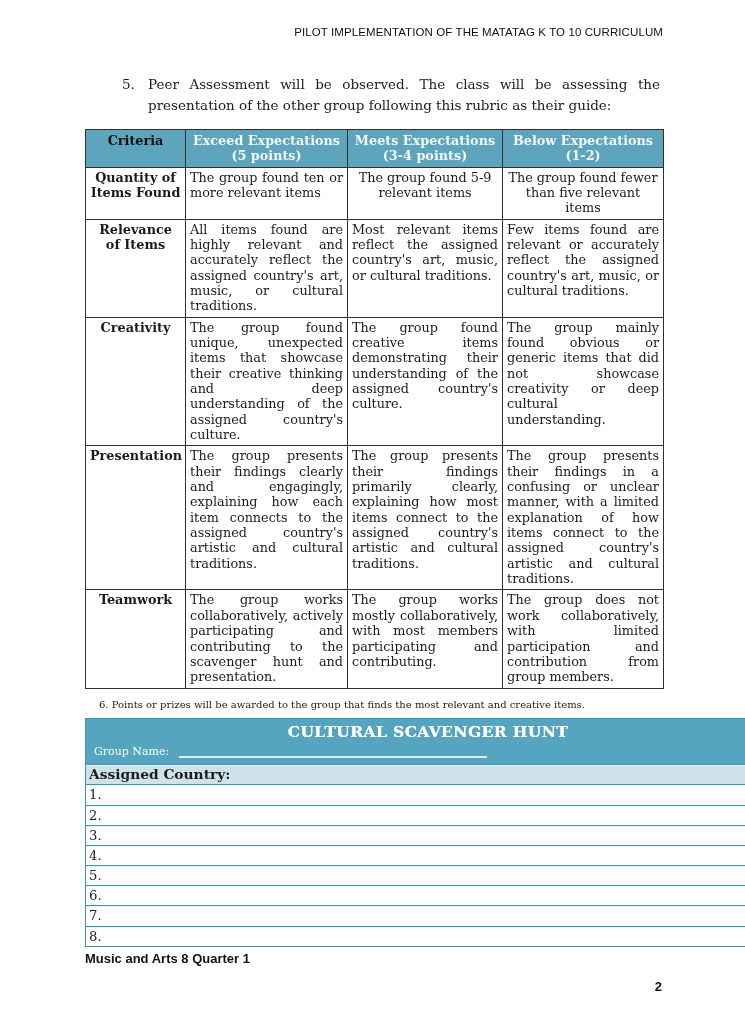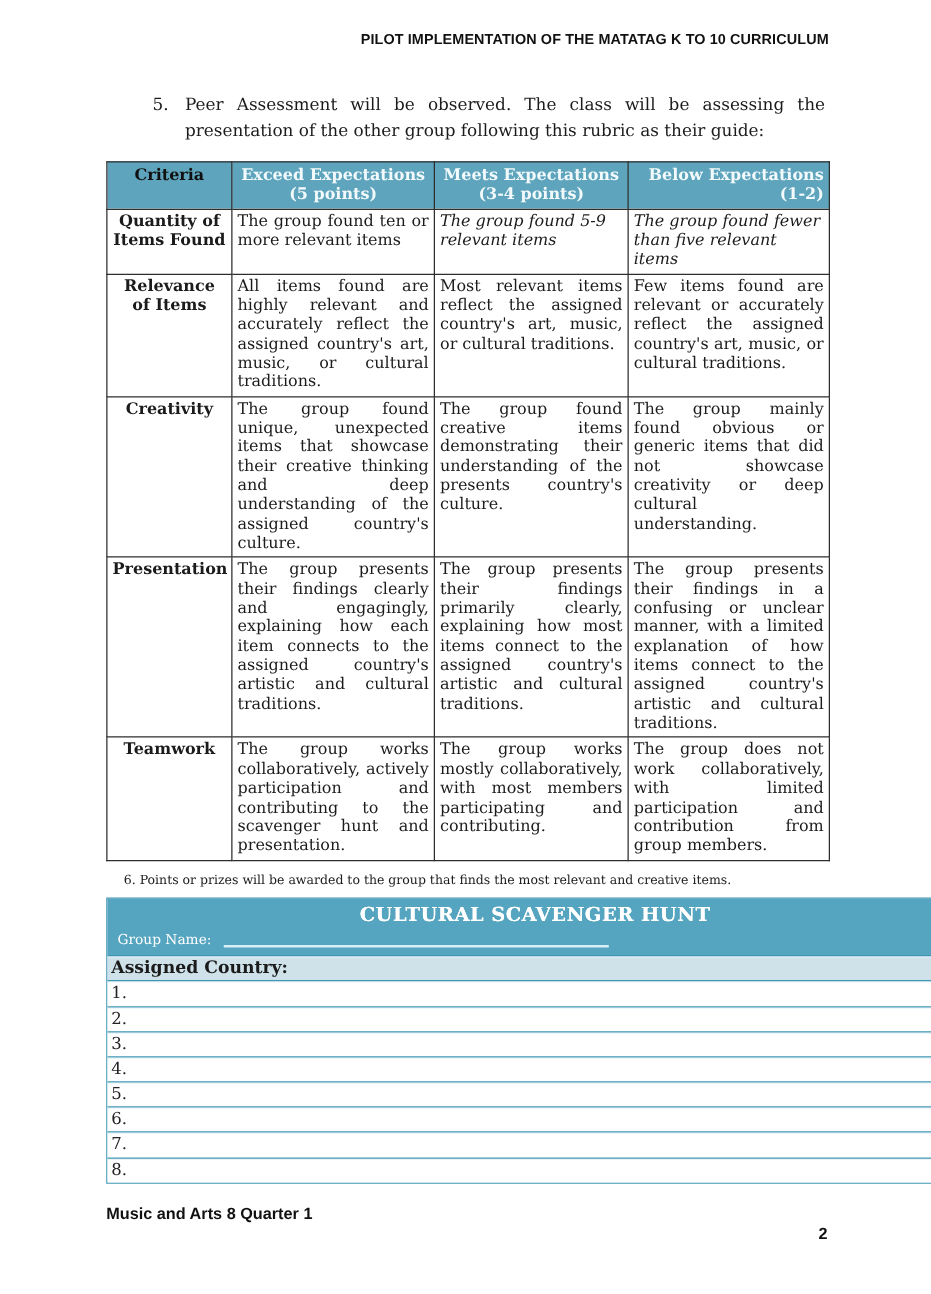--- a/index.html
+++ b/index.html
@@ -1,51 +1,51 @@
 <!DOCTYPE html>
 <html><head>
 <meta charset="utf-8">
 <style>
   * { margin:0; padding:0; box-sizing:border-box; }
   html,body { background:#ffffff; }
   body { width:745px; height:1035px; position:relative; font-family:"DejaVu Serif","Liberation Serif",serif; color:#1b1b1b; }
   .page { position:absolute; inset:0; background:#ffffff; overflow:hidden; }
   .content { position:absolute; left:85px; top:26px; width:578px; }
 
-  .doc-header { font-family:"Liberation Sans",sans-serif; font-weight:bold; font-size:11.5px; text-align:right; color:#111; letter-spacing:0.1px; }
+  .doc-header { font-family:"Liberation Sans",sans-serif; font-weight:normal; font-size:11.5px; text-align:right; color:#111; letter-spacing:0.1px; }
 
   .para5 { margin-top:36px; margin-left:37px; width:538px; display:flex; font-size:13.5px; line-height:1.55; }
   .para5 .num { flex:0 0 26px; }
   .para5 .ptext { flex:1; text-align:justify; }
 
   table.rubric { margin-top:13px; width:578px; border-collapse:collapse; table-layout:fixed;padding-left:33px; }
   table.rubric th, table.rubric td { border:1px solid #2e2e2e; vertical-align:top; padding:2px 4px 3px 4px; font-size:12.8px; line-height:1.2; }
   table.rubric col.c1 { width:100px; } table.rubric col.c2 { width:162px; }
   table.rubric col.c3 { width:155px; } table.rubric col.c4 { width:161px; }
   table.rubric thead th { background:#5da4bc; color:#f3fafc; font-weight:bold; text-align:center; padding:3px 4px; }
   table.rubric thead th.crit-h { color:#101010; font-weight:bold; }
-  table.rubric thead th.leftal { text-align:right;margin-left:13px; }
+  table.rubric thead th.leftal { text-align:center;margin-left:13px; }
   table.rubric tbody th { font-weight:bold; text-align:center; background:#fff; }
   table.rubric tbody td { text-align:justify; background:#fff; }
-  table.rubric tbody td.center { text-align:left;font-style:italic; }
+  table.rubric tbody td.center { text-align:center; }
 
   .para6 { margin-top:8px; width:578px; font-size:10px; line-height:1.5; text-align:justify; }
   .para6 .num { margin-left:14px; }
 
   .hunt { margin-top:6px; width:686px; border:1px solid #3f96b4; }
   .hunt-banner { background:#55a5c0; color:#ffffff; padding:3px 8px 6px 8px; }
   .hunt-title { text-align:center; font-weight:bold; font-size:15.5px; letter-spacing:0.4px; text-shadow:0 0 0.5px #fff; }
   .hunt-group { margin-top:3px; font-weight:normal; font-size:11px; display:flex; align-items:flex-end; }
   .hunt-underline { display:inline-block; width:308px; margin-left:10px; border-bottom:2px solid #dceef5; height:14px; }
   .hunt-row { border-top:1px solid #3f96b4; font-size:13.2px; line-height:1.3; padding:1px 3px; background:#ffffff; box-shadow:inset 0 1px 0 #eaf3f7; }
   .hunt-row.tinted { background:#cfe2ea; }
   .hunt-row.boldrow { font-weight:bold; font-size:13.8px; }
   .hunt-row.item { color:#222; }
 
-  .doc-footer { margin-top:16px; font-family:"Liberation Sans",sans-serif; font-weight:bold; font-size:13px; color:#111; }
+  .doc-footer { margin-top:4px; font-family:"Liberation Sans",sans-serif; font-weight:bold; font-size:13px; color:#111; }
   .page-num { position:absolute; top:979px; right:83px; font-family:"Liberation Sans",sans-serif; font-weight:bold; font-size:13px; color:#111; }
 </style>
 </head>
 <body>
 
 <div class="page">
   <div class="content">
 
     <div class="doc-header">PILOT IMPLEMENTATION OF THE MATATAG K TO 10 CURRICULUM</div>
 
@@ -78,32 +78,32 @@
         </tr>
         <tr>
           <th>Relevance of Items</th>
           <td>All items found are highly relevant and accurately reflect the assigned country's art, music, or cultural traditions.</td>
           <td>Most relevant items reflect the assigned country's art, music, or cultural traditions.</td>
           <td>Few items found are relevant or accurately reflect the assigned country's art, music, or cultural traditions.</td>
         </tr>
         <tr>
           <th>Creativity</th>
           <td>The group found unique, unexpected items that showcase their creative thinking and deep understanding of the assigned country's culture.</td>
-          <td>The group found creative items demonstrating their understanding of the presents country's culture.</td>
+          <td>The group found creative items demonstrating their understanding of the assigned country's culture.</td>
           <td>The group mainly found obvious or generic items that did not showcase creativity or deep cultural understanding.</td>
         </tr>
         <tr>
           <th>Presentation</th>
           <td>The group presents their findings clearly and engagingly, explaining how each item connects to the assigned country's artistic and cultural traditions.</td>
           <td>The group presents their findings primarily clearly, explaining how most items connect to the assigned country's artistic and cultural traditions.</td>
           <td>The group presents their findings in a confusing or unclear manner, with a limited explanation of how items connect to the assigned country's artistic and cultural traditions.</td>
         </tr>
         <tr>
           <th>Teamwork</th>
-          <td>The group works collaboratively, actively participation and contributing to the scavenger hunt and presentation.</td>
+          <td>The group works collaboratively, actively participating and contributing to the scavenger hunt and presentation.</td>
           <td>The group works mostly collaboratively, with most members participating and contributing.</td>
           <td>The group does not work collaboratively, with limited participation and contribution from group members.</td>
         </tr>
       </tbody>
     </table>
 
     <div class="para6">
       <span class="num">6.</span>
       <span>Points or prizes will be awarded to the group that finds the most relevant and creative items.</span>
     </div>

